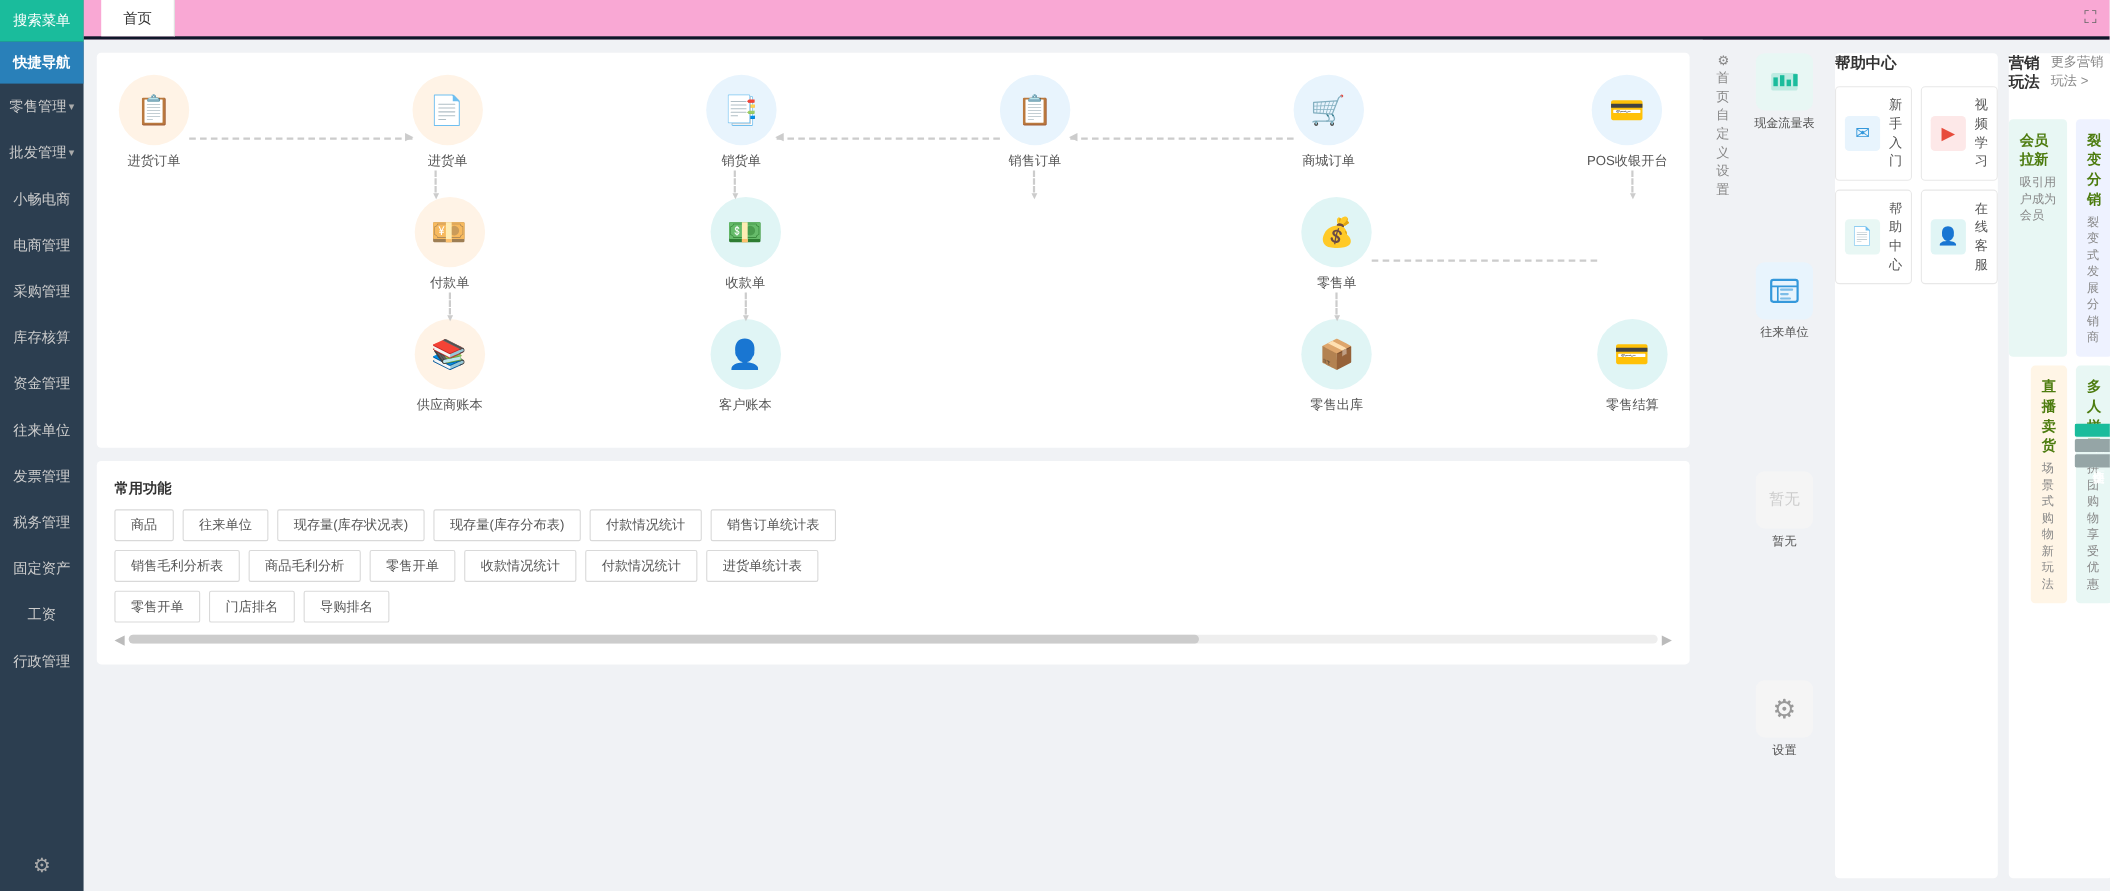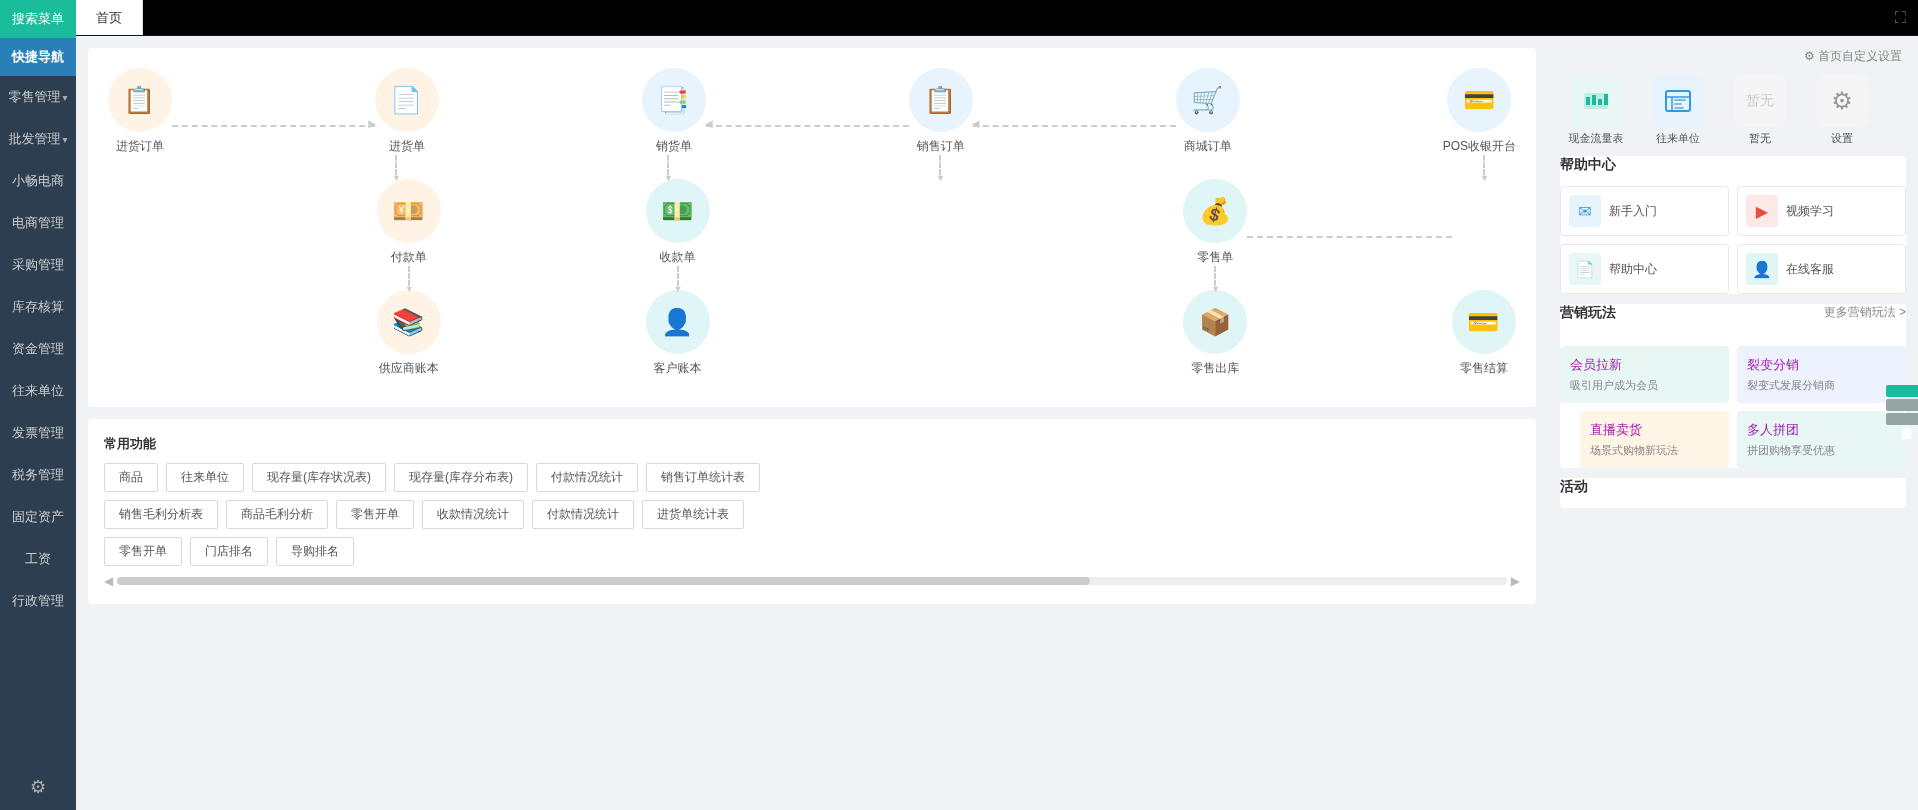--- a/index.html
+++ b/index.html
@@ -54,26 +54,27 @@
     
     .main {
       flex: 1;
       display: flex;
       flex-direction: column;
       overflow: hidden;
     }
 
     
     .tab-bar {
-      background: #000000;
-      border-bottom: 1px solid #0f172a;
+      background: #f9a8d4;
+      border-bottom: 3px solid #0f172a;
       display: flex;
       align-items: center;
       height: 36px;
       flex-shrink: 0;
+      padding-left: 16px;
     }
     .tab-item {
       padding: 0 20px;
       height: 100%;
       display: flex;
       align-items: center;
       font-size: 13px;
       cursor: pointer;
       border-right: 1px solid #ddd;
     }
@@ -170,21 +171,21 @@
     }
 
     
     .right-panel {
       width: 370px;
       flex-shrink: 0;
       background: #f0f2f5;
       padding: 12px;
       overflow-y: auto;
       display: flex;
-      flex-direction: column;
+      flex-direction: row;
       gap: 10px;
     }
 
     
     .homepage-settings {
       text-align: right;
       font-size: 12px;
       color: #888;
       cursor: pointer;
       padding-right: 4px;
@@ -283,22 +284,22 @@
       gap: 8px;
     }
     .marketing-item {
       background: #f0f7ff;
       border-radius: 4px;
       padding: 10px;
       cursor: pointer;
     }
     .marketing-item-title {
       font-size: 13px;
-      font-weight: normal;
-      color: #a21caf;
+      font-weight: bold;
+      color: #4d7c0f;
       margin-bottom: 4px;
     }
     .marketing-item-desc {
       font-size: 11px;
       color: #888;
     }
 
     
     .float-btns {
       position: fixed;

